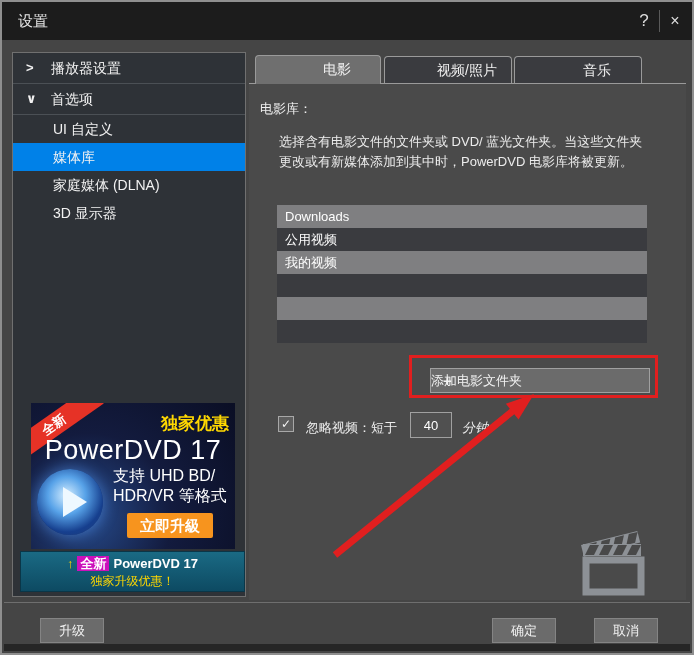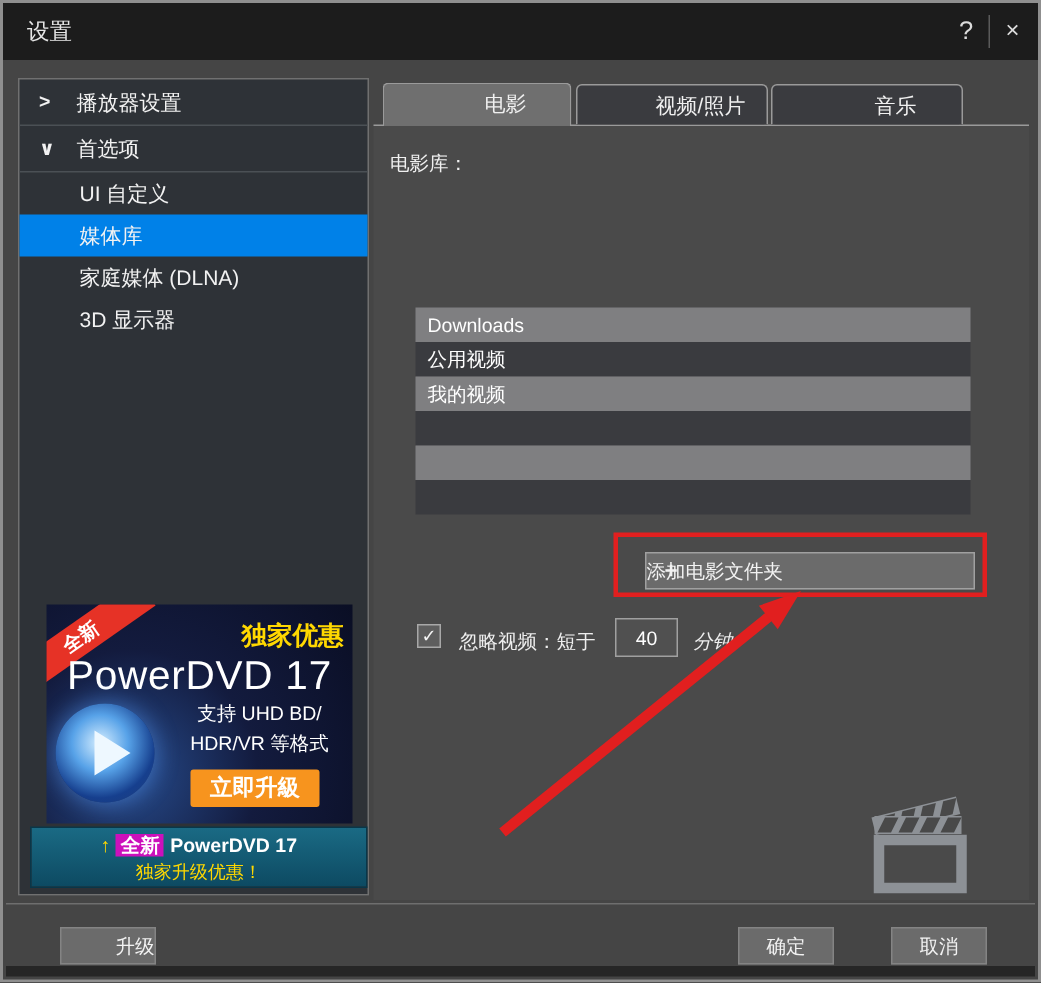--- a/index.html
+++ b/index.html
@@ -28,21 +28,21 @@
         background: radial-gradient(circle at 28% 78%, #264a8a 0%, #131b3e 45%, #0a0e24 100%); }
   .ribbon { position:absolute; left:-30px; top:11px; width:106px; text-align:center; background:#e63226; color:#fff;
             font-size:13px; font-weight:bold; transform:rotate(-35deg); padding:2px 0; }
   .promo { position:absolute; right:6px; top:9px; color:#ffd800; font-size:17px; font-weight:bold; }
   .product { position:absolute; left:0; right:0; top:32px; text-align:center; color:#fff; font-size:27px; letter-spacing:0.5px; }
   .orb { position:absolute; left:6px; top:66px; width:66px; height:66px; border-radius:50%;
          background: radial-gradient(circle at 45% 40%, #d6eeff 0%, #57a2e8 35%, #163f8e 68%, rgba(12,22,64,0.15) 100%);
          box-shadow:0 0 14px 2px rgba(90,160,255,0.45); }
   .playtri { position:absolute; left:26px; top:18px; width:0; height:0;
              border-left:24px solid #eef8ff; border-top:15px solid transparent; border-bottom:15px solid transparent; }
-  .features { position:absolute; left:82px; top:63px; width:120px; text-align:center; color:#fff; font-size:13px; line-height:20px; }
+  .features { position:absolute; left:82px; top:63px; width:120px; color:#fff; font-size:16px; line-height:20px; }
   .cta { position:absolute; left:96px; top:110px; width:86px; height:25px; background:#f7941e; color:#fff; font-size:15px;
          font-weight:bold; text-align:center; line-height:25px; border-radius:2px; cursor:pointer; }
   .adfoot { position:absolute; left:7px; top:498px; width:225px; height:41px; background:linear-gradient(#1a6a84,#0d4a62);
             border:1px solid #0a3648; text-align:center; color:#fff; cursor:pointer; }
   .adfoot .l1 { margin-top:3px; font-size:13px; font-weight:bold; }
   .up-arrow { color:#ffd800; font-weight:bold; margin-right:4px; }
   .badge { background:#cc10bb; color:#fff; padding:0 3px; margin-right:4px; }
   .adfoot .l2 { color:#ffd800; font-size:12px; }
 
   
@@ -72,21 +72,21 @@
   .ign-label { position:absolute; left:304px; top:417px; font-size:13px; color:#eeeeee; }
   .min-input { position:absolute; left:408px; top:410px; width:42px; height:26px; background:#505050; border:1px solid #a0a0a0;
                color:#fff; text-align:center; font-size:13px; font-family:"Liberation Sans",sans-serif; }
   .unit { position:absolute; left:460px; top:417px; font-size:13px; color:#eeeeee;font-style:italic; }
 
   .clapper { position:absolute; left:568px; top:512px; }
 
   .footer-sep { position:absolute; left:2px; right:2px; top:600px; height:1px; background:#6e6e6e; }
   .btn { position:absolute; top:616px; width:64px; height:25px; background:#6b6b6b; border:1px solid #848484;
          color:#f2f2f2; font-size:13px; text-align:center; line-height:23px; cursor:pointer; }
-  .btn-upgrade { left:38px;text-align:right; }
+  .btn-upgrade { left:38px; }
   .btn-ok { left:490px; }
   .btn-cancel { left:592px; }
   .bottom-strip { position:absolute; left:2px; right:2px; bottom:2px; height:7px; background:#262626; }
 
   
   .hl-rect { position:absolute; left:407px; top:353px; width:249px; height:43px; border:3px solid #e11f1f; z-index:6; pointer-events:none; }
   .arrow-svg { position:absolute; left:0; top:0; z-index:6; pointer-events:none; }
 </style>
 </head>
 <body>
@@ -135,20 +135,21 @@
     </div>
   </div>
 
   <div class="tab tab1 active">电影</div>
   <div class="tab tab3">音乐</div>
   <div class="tab tab2">视频/照片</div>
 
   <div class="panel"></div>
 
   <div class="sec-label">电影库：</div>
+  <div class="desc">选择含有电影文件的文件夹或 DVD/ 蓝光文件夹。当这些文件夹更改或有新媒体添加到其中时，PowerDVD 电影库将被更新。</div>
 
   <div class="folders">
     <div class="frow light">Downloads</div>
     <div class="frow dark">公用视频</div>
     <div class="frow light">我的视频</div>
     <div class="frow dark"></div>
     <div class="frow light"></div>
     <div class="frow dark"></div>
   </div>
 

